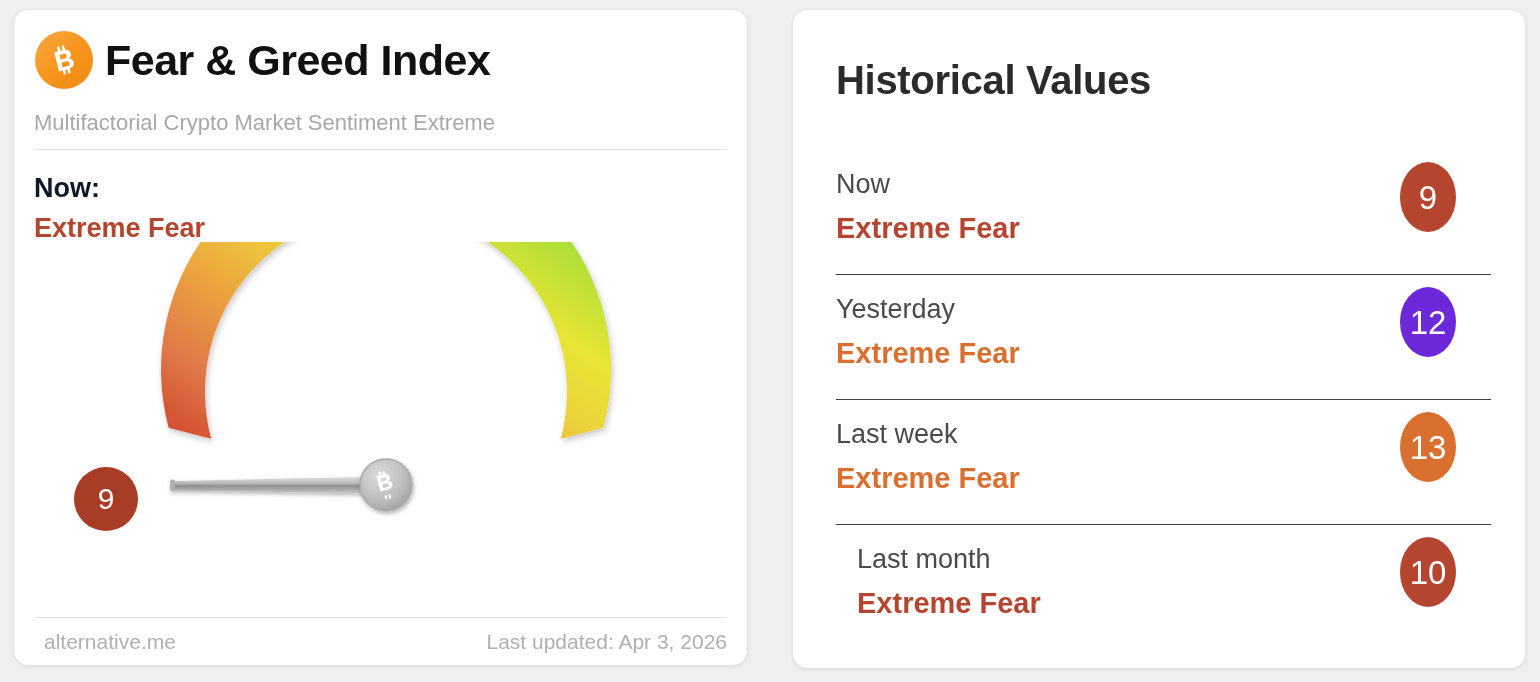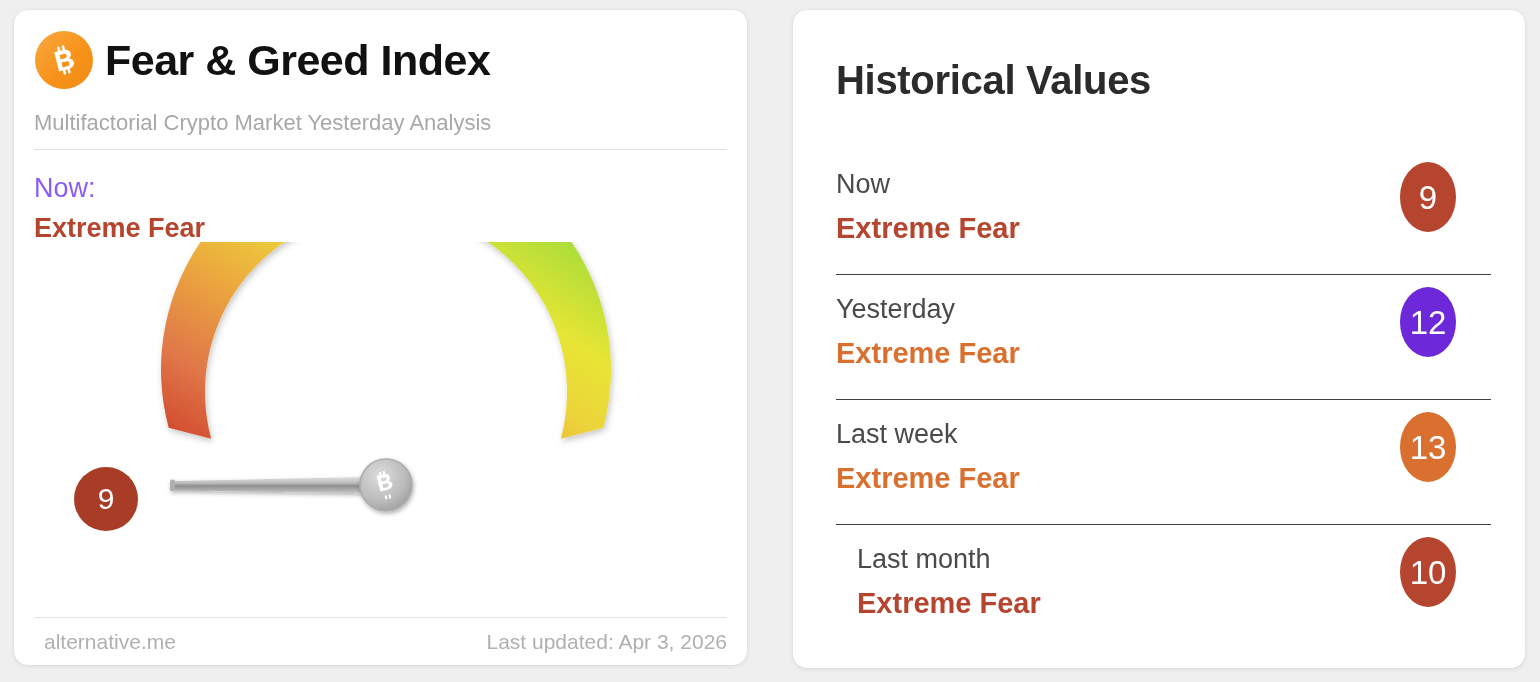--- a/index.html
+++ b/index.html
@@ -82,22 +82,22 @@
     width: 693px;
     height: 1px;
     background: #e2e2e2;
   }
 
   .now-label {
     position: absolute;
     left: 20px;
     top: 163px;
     font-size: 27px;
-    font-weight: normal;
-    color: #8b5cf6;
+    font-weight: bold;
+    color: #0f172a;
   }
   .now-value {
     position: absolute;
     left: 20px;
     top: 203px;
     font-size: 27px;
     font-weight: bold;
     color: #b5452e;
   }
 
@@ -219,21 +219,21 @@
             <rect x="18.0" y="2.6" width="2.6" height="5.4" rx="1" fill="#ffffff"></rect>
             <rect x="13.2" y="26.0" width="2.6" height="5.4" rx="1" fill="#ffffff"></rect>
             <rect x="18.0" y="26.0" width="2.6" height="5.4" rx="1" fill="#ffffff"></rect>
             <path d="M9.4 7.2 h9.1 c4.1 0 6.6 1.9 6.6 5.1 c0 2.2 -1.2 3.7 -3.0 4.3 c2.3 0.5 3.9 2.1 3.9 4.7 c0 3.6 -2.8 5.6 -7.3 5.6 h-9.3 z M13.9 11.0 v4.6 h4.0 c1.8 0 2.8 -0.8 2.8 -2.3 c0 -1.5 -1.0 -2.3 -2.8 -2.3 z M13.9 18.9 v5.0 h4.5 c2.0 0 3.1 -0.9 3.1 -2.5 c0 -1.6 -1.1 -2.5 -3.1 -2.5 z" fill="#ffffff"></path>
           </g>
         </svg>
       </div>
       <div class="title">Fear &amp; Greed Index</div>
     </div>
 
-    <div class="subtitle">Multifactorial Crypto Market Yesterday Analysis</div>
+    <div class="subtitle">Multifactorial Crypto Market Sentiment Extreme</div>
     <div class="hr-top"></div>
 
     <div class="now-label">Now:</div>
     <div class="now-value" style="color: rgb(181, 69, 46);">Extreme Fear</div>
 
     <div id="gauge-wrap">
       <svg width="660" height="360" viewBox="0 0 660 360" aria-hidden="true">
         <defs>
           <linearGradient id="arcGrad" x1="0" y1="1" x2="1" y2="0" gradientUnits="objectBoundingBox">
             <stop offset="0.00" stop-color="#d0452c"></stop>

